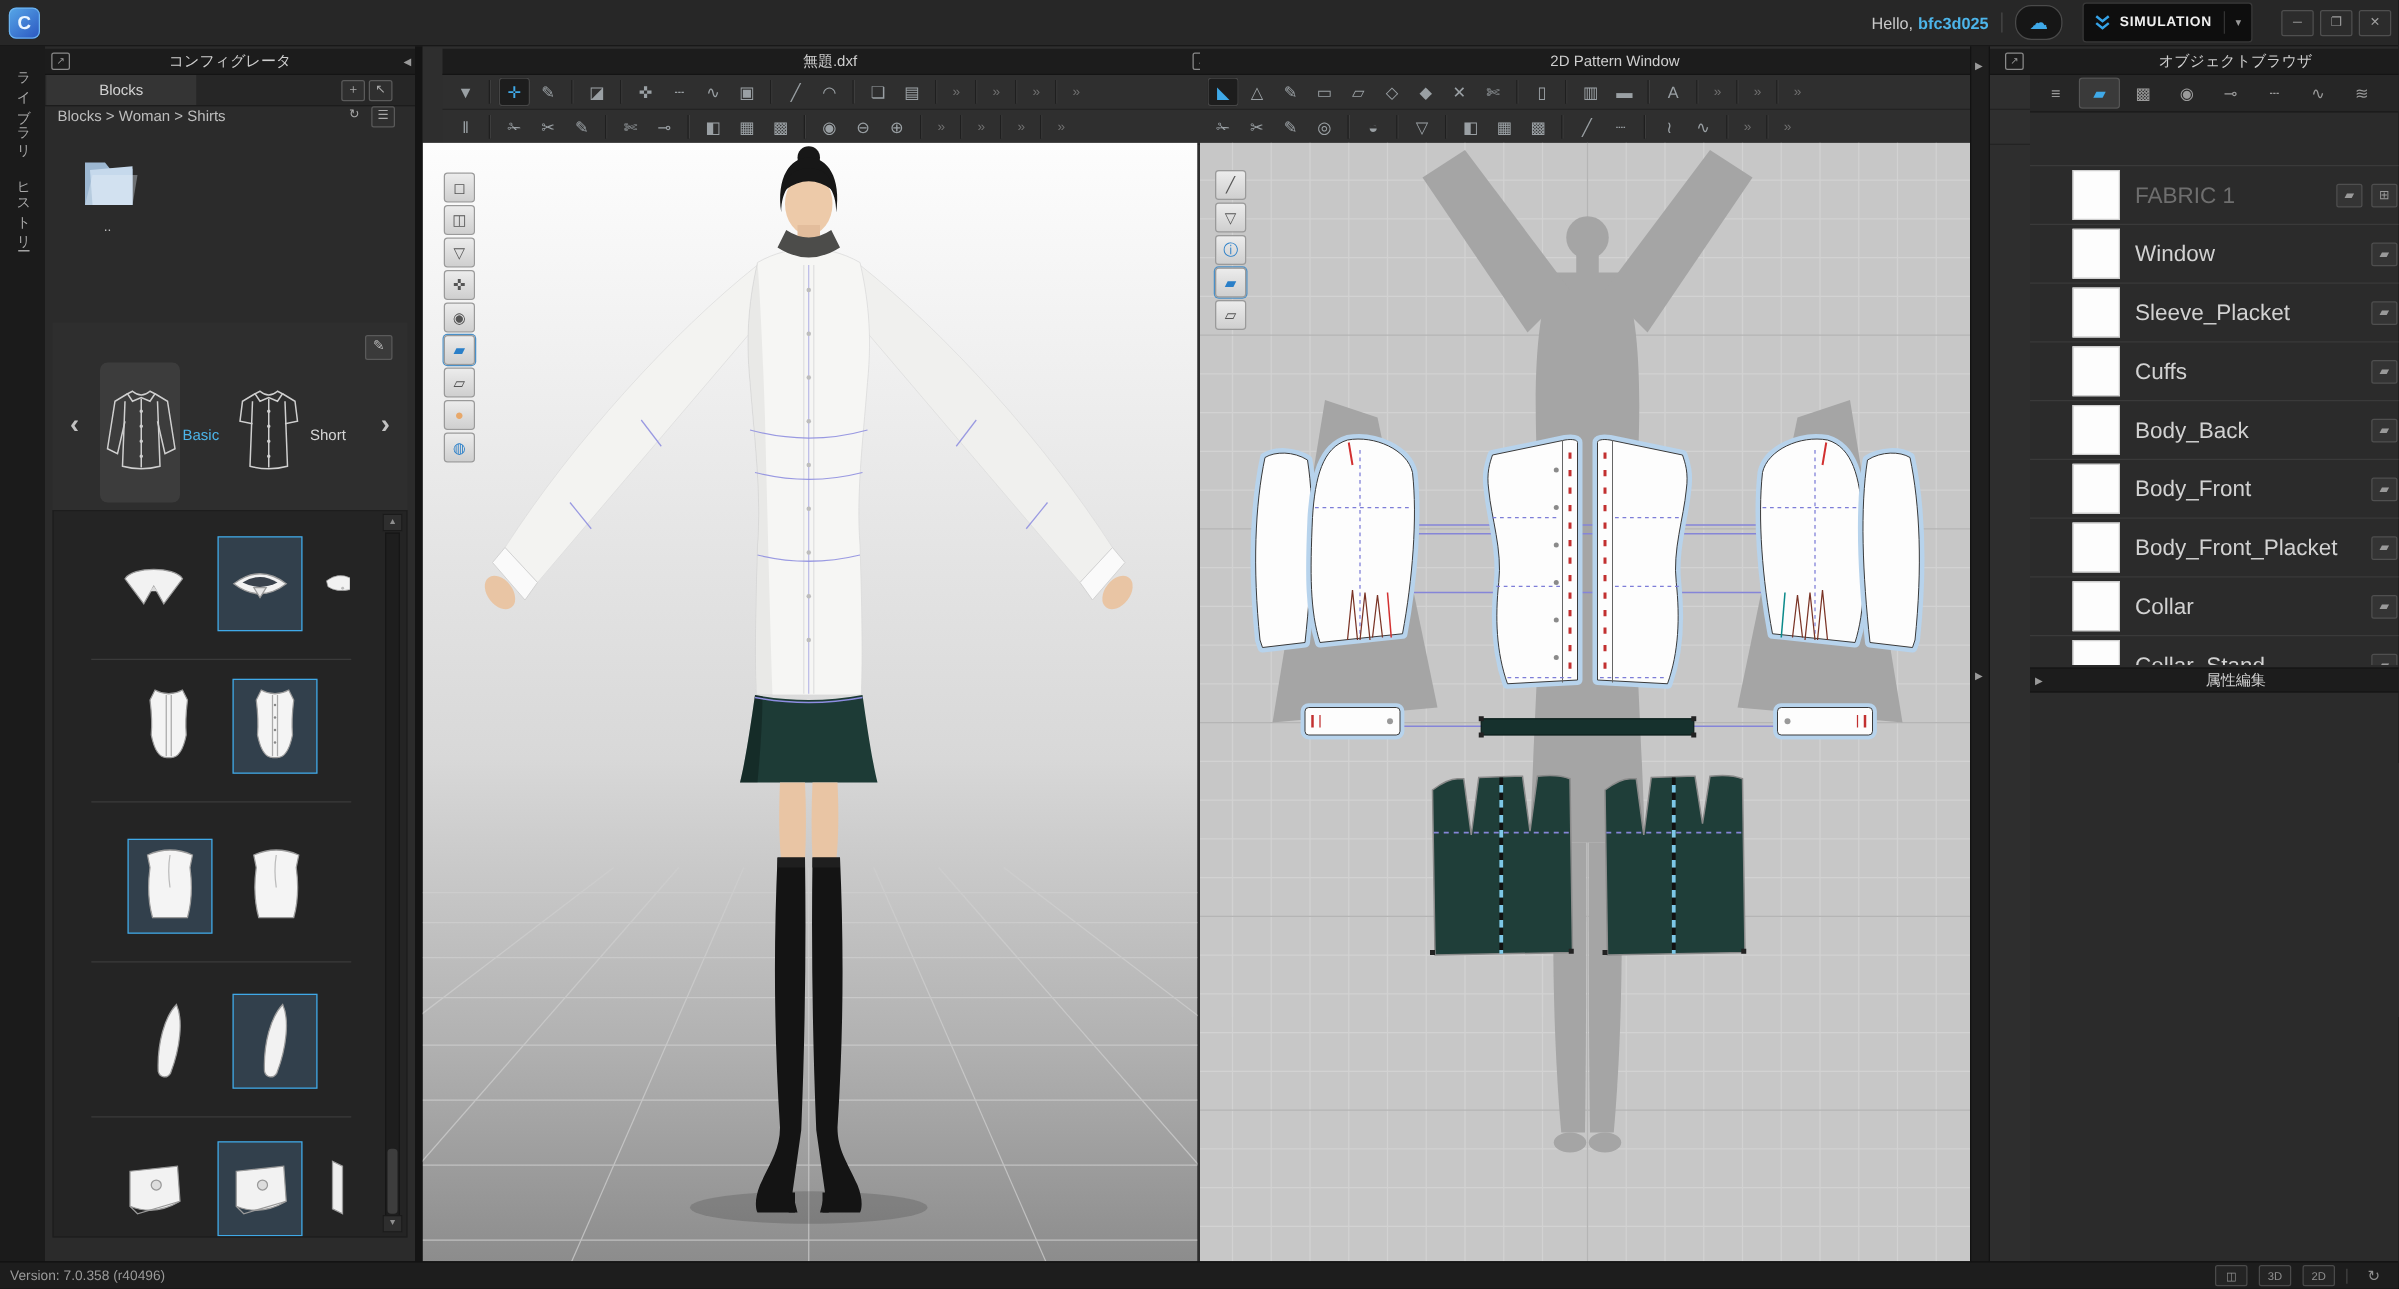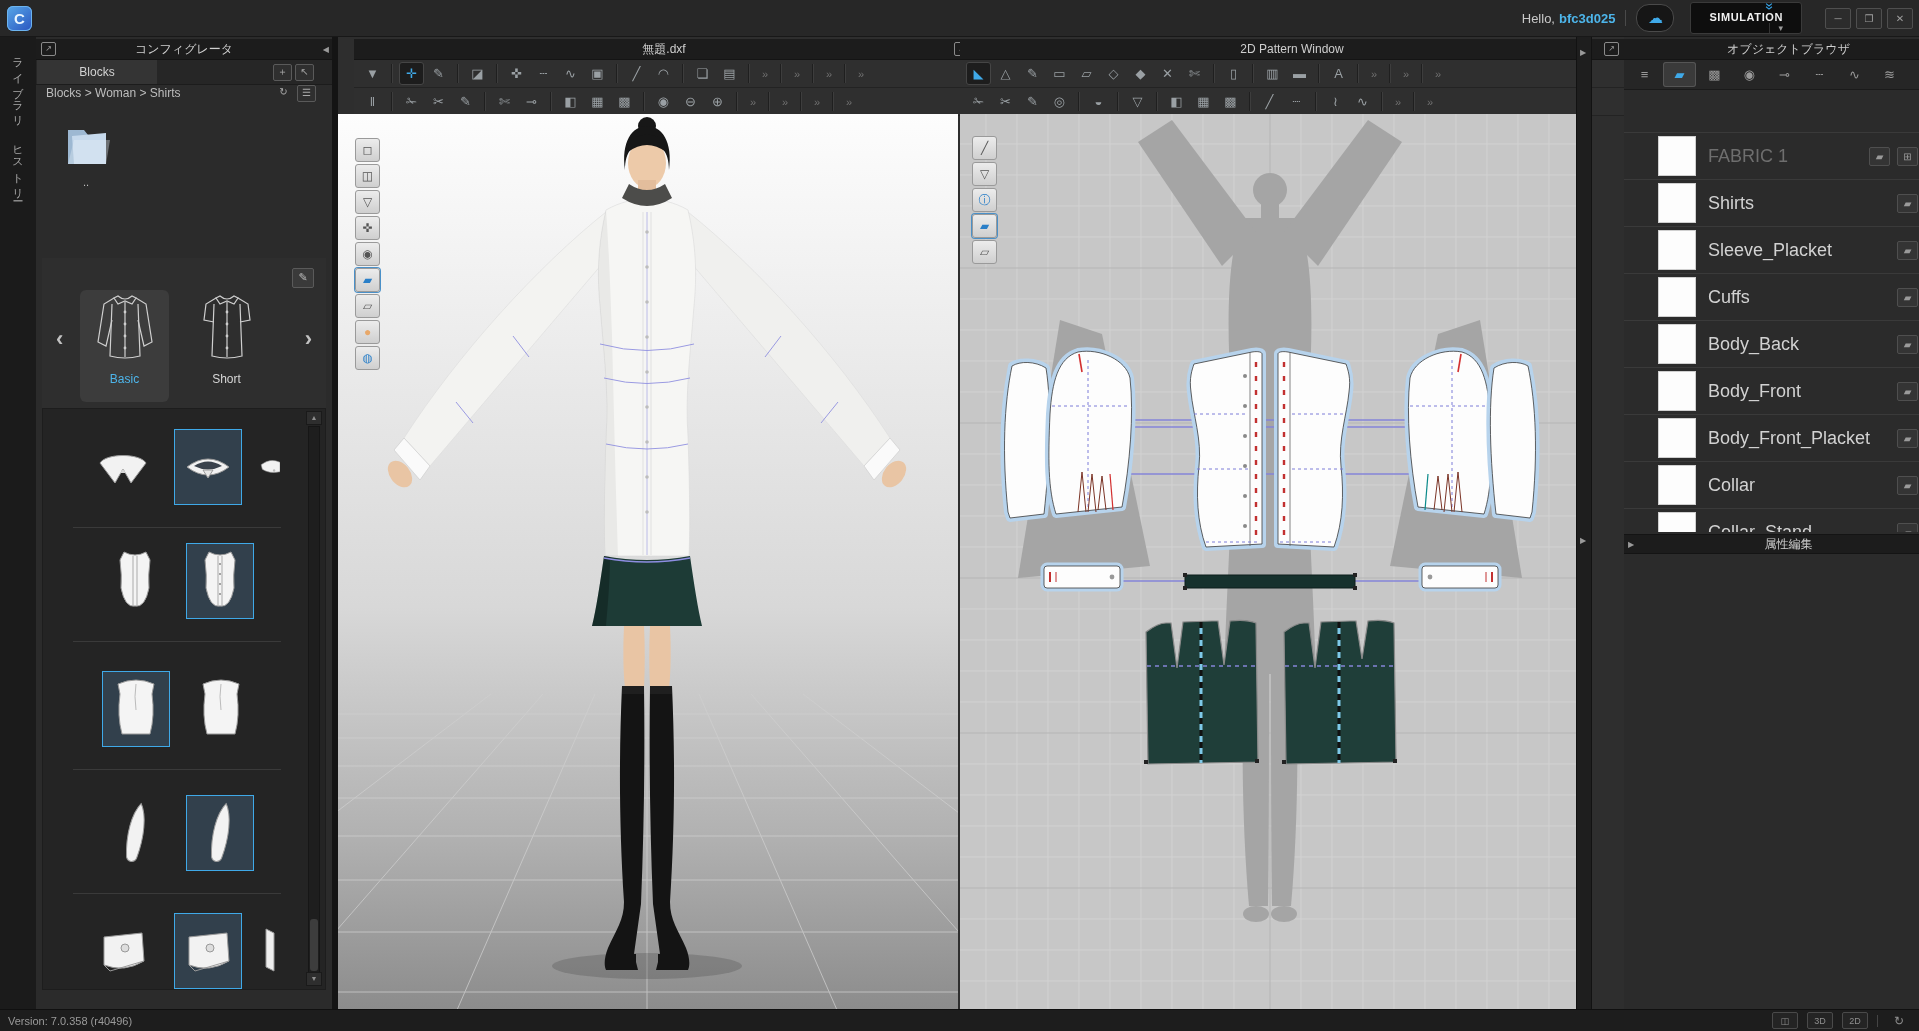--- a/index.html
+++ b/index.html
@@ -7,21 +7,21 @@
   
   .menubar{position:absolute;top:0;left:0;right:0;height:36px;background:#272727;border-bottom:1px solid #181818;display:flex;align-items:center;z-index:50;}
   .logo{width:25px;height:25px;margin:0 16px 0 7px;border-radius:6px;background:linear-gradient(140deg,#57a8e8,#2a55c0);color:#eaf6ff;font-weight:bold;display:flex;align-items:center;justify-content:center;font-size:15px;box-shadow:inset 0 0 0 1px #6db4ee;}
   .menu-item{padding:0 13px;font-size:13px;color:#cfcfcf;height:36px;display:flex;align-items:center;cursor:default;}
   .mb-right{margin-left:auto;display:flex;align-items:center;padding-right:6px;}
   .greet{font-size:13px;color:#c9c9c9;margin-right:4px;}
   .uname{font-size:13px;color:#4db5ea;font-weight:bold;}
   .mb-div{width:1px;height:16px;background:#4a4a4a;margin:0 10px;}
   .cloud-btn{width:36px;height:26px;border:1px solid #4a4a4a;border-radius:13px;background:#161616;display:flex;align-items:center;justify-content:center;margin-right:16px;}
   .cloud-btn span{color:#3fa9e8;font-size:15px;}
-  .sim-btn{height:30px;background:#0e0e0e;border:1px solid #3a3a3a;border-radius:3px;display:flex;align-items:flex-end;padding:0 18px;margin-right:18px;flex-direction:column;}
+  .sim-btn{height:30px;background:#0e0e0e;border:1px solid #3a3a3a;border-radius:3px;display:flex;align-items:center;padding:0 8px;margin-right:18px;}
   .sim-btn svg{margin-right:7px;}
   .sim-label{font-size:11px;font-weight:bold;color:#f0f0f0;letter-spacing:.6px;}
   .sim-caret{color:#9a9a9a;font-size:9px;margin-left:10px;border-left:1px solid #333;padding-left:8px;height:18px;display:flex;align-items:center;}
   .win-btn{width:24px;height:19px;border:1px solid #4f4f4f;border-radius:2px;margin-left:5px;display:flex;align-items:center;justify-content:center;font-size:10px;color:#9f9f9f;background:#2c2c2c;}
   
   .workspace{position:absolute;top:36px;left:0;right:0;bottom:21px;background:#141414;}
   .rail{position:absolute;top:0;bottom:0;left:0;width:36px;background:#1b1b1b;border-right:1px solid #101010;}
   .v-tab{writing-mode:vertical-rl;font-size:11px;color:#a9a9a9;margin:14px 0 0 10px;letter-spacing:2px;}
   .panel{position:absolute;top:0;bottom:0;background:#2e2e2e;}
   #config{left:36px;width:296px;background:#2b2b2b;}
@@ -37,21 +37,21 @@
   .cfg-tabrow{position:absolute;top:24px;left:0;right:0;height:24px;background:#262626;border-bottom:1px solid #1c1c1c;}
   .cfg-tab{position:absolute;left:1px;top:0;width:120px;height:24px;background:#343434;color:#d2d2d2;font-size:12px;display:flex;align-items:center;justify-content:center;}
   .cfg-mini{position:absolute;width:17px;height:15px;border:1px solid #5a5a5a;border-radius:2px;background:#2f2f2f;color:#a9a9a9;font-size:10px;line-height:14px;text-align:center;}
   .cfg-crumbrow{position:absolute;top:49px;left:0;right:0;height:18px;}
   .crumb{position:absolute;left:10px;top:1px;font-size:12px;color:#bdbdbd;}
   .folder{position:absolute;left:24px;top:84px;width:52px;height:52px;}
   .folder-label{position:absolute;left:24px;top:140px;width:52px;text-align:center;font-size:11px;color:#bdbdbd;}
   .carousel{position:absolute;top:222px;left:6px;right:6px;height:150px;background:#2e2e2e;}
   .car-edit{position:absolute;right:12px;top:10px;width:20px;height:18px;border:1px solid #5a5a5a;border-radius:2px;background:#3a3a3a;color:#b9b9b9;font-size:11px;text-align:center;line-height:16px;}
   .car-chev{position:absolute;top:68px;font-size:22px;color:#c2c2c2;font-weight:bold;}
-  .car-card{position:absolute;top:32px;width:89px;height:112px;border-radius:6px;display:flex;flex-direction:column;align-items:center;}
+  .car-card{position:absolute;top:32px;width:64px;height:112px;border-radius:6px;display:flex;flex-direction:row;align-items:center;}
   .car-card.sel{background:#3c3c3c;}
   .car-card .lbl{font-size:12px;margin-top:4px;color:#d6d6d6;}
   .car-card.sel .lbl{color:#4db5ea;}
   .thumb-list{position:absolute;top:372px;left:6px;right:6px;bottom:20px;background:#242424;border:1px solid #1d1d1d;overflow:hidden;}
   .t-row{position:absolute;left:24px;right:36px;display:flex;align-items:center;justify-content:center;gap:18px;}
   .t-sep{position:absolute;left:30px;right:44px;height:1px;background:#3a3a3a;}
   .thumb{position:relative;display:flex;align-items:center;justify-content:center;}
   .thumb.sel{border:1px solid #3fa9e8;background:#32404c;}
   .scrollv{position:absolute;width:10px;background:#1e1e1e;border:1px solid #161616;}
   .scroll-thumb{position:absolute;left:1px;right:1px;background:#3d3d3d;border-radius:3px;}
@@ -692,21 +692,21 @@
       <div class="ob-list" id="ob-list">
           <div class="obj-row dim">
             <div class="swatch"></div>
             <div class="obj-name">FABRIC 1</div>
             <div class="mini-btn">▰</div>
             <div class="mini-btn">⊞</div>
             <div class="mini-btn">▯</div>
           </div>
           <div class="obj-row">
             <div class="swatch"></div>
-            <div class="obj-name">Shirts</div>
+            <div class="obj-name">Window</div>
             <div class="mini-btn">▰</div>
             <div class="mini-btn">⊞</div>
           </div>
           <div class="obj-row">
             <div class="swatch"></div>
             <div class="obj-name">Sleeve_Placket</div>
             <div class="mini-btn">▰</div>
             <div class="mini-btn">⊞</div>
           </div>
           <div class="obj-row">

